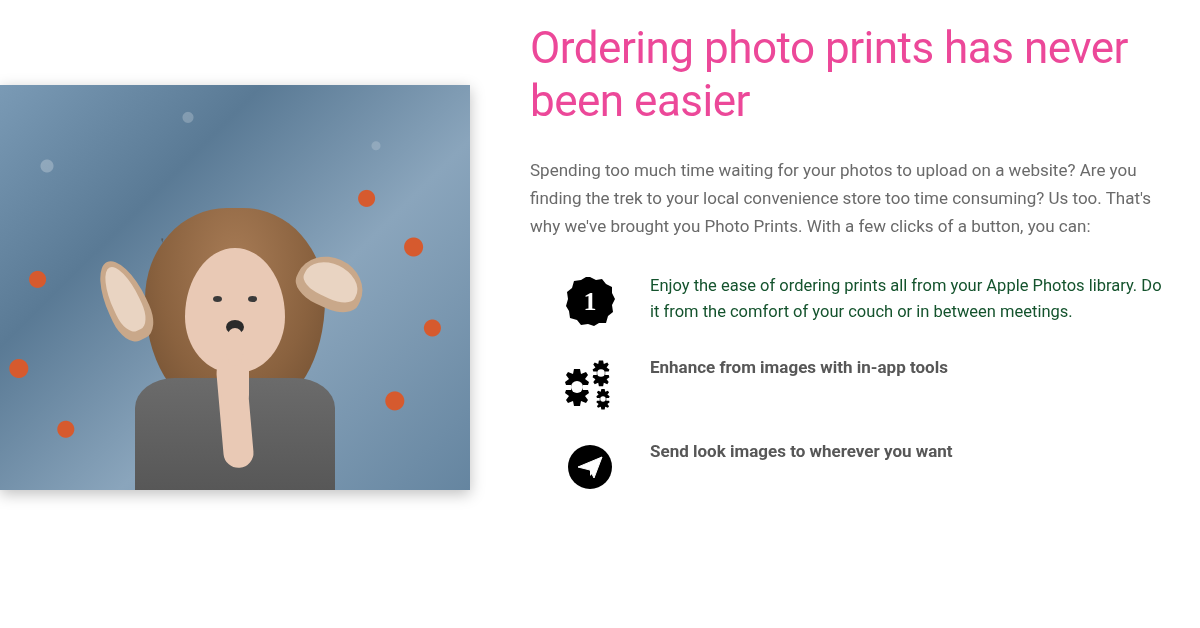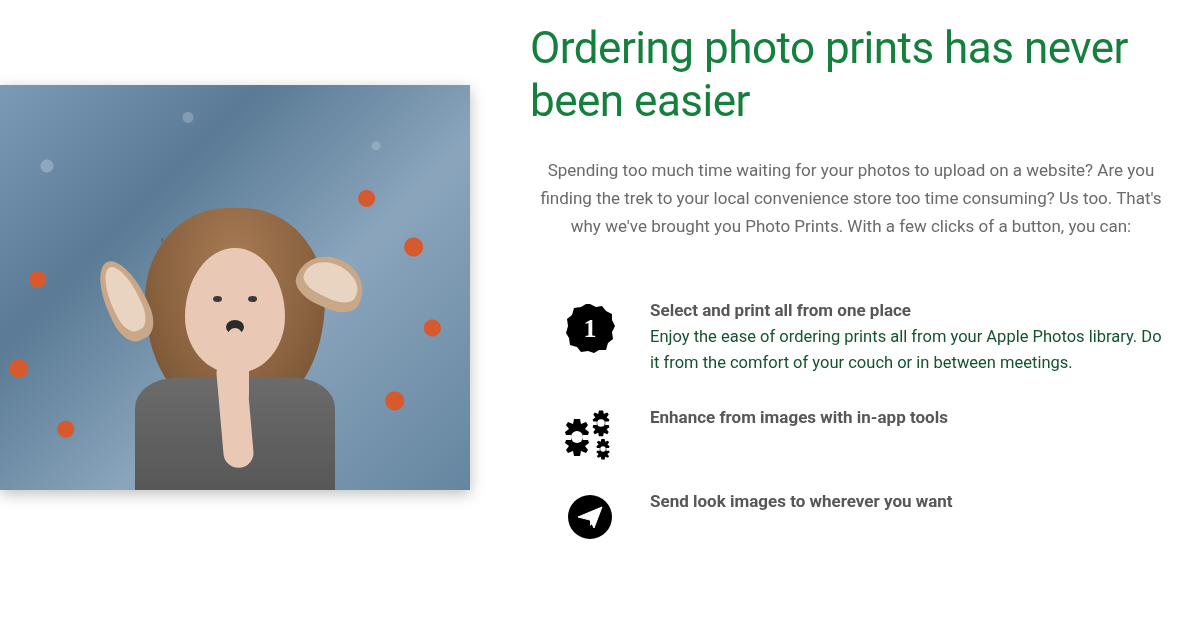--- a/index.html
+++ b/index.html
@@ -163,31 +163,30 @@
     border-radius: 40px 40px 20px 20px / 30px 30px 10px 10px;
   }
 
   .right {
     flex: 1;
     padding: 22px 28px 0 40px;
   }
   h1 {
     font-size: 44px;
     font-weight: 400;
-    color: #15803d;
+    color: #ec4899;
     line-height: 1.2;
     margin-bottom: 28px;
     letter-spacing: -0.5px;
   }
   .intro {
     font-size: 17px;
     color: #6a6a6a;
     line-height: 1.65;
-    margin-bottom: 60px;
-    text-align: center;
+    margin-bottom: 33px;
   }
   .feature {
     display: flex;
     align-items: flex-start;
     margin-bottom: 30px;
     padding-left: 30px;
   }
   .icon-col {
     width: 60px;
     flex-shrink: 0;
@@ -251,21 +250,20 @@
     <div class="feature">
       <div class="icon-col">
         <span>
           <svg width="52" height="52" viewBox="0 0 52 52">
             <path d="M26 2 L32 5 L38 4 L42 9 L48 12 L48 18 L51 24 L48 30 L49 37 L44 41 L42 48 L35 48 L30 51 L24 49 L17 50 L13 45 L6 43 L5 36 L2 31 L4 24 L3 17 L8 13 L10 6 L17 5 L22 2 Z" fill="#000"></path>
             <text x="26" y="35" text-anchor="middle" font-family="Georgia, serif" font-size="26" font-weight="bold" fill="#fff">1</text>
           </svg>
         </span>
       </div>
       <div class="text-col">
-        <div class="feat-title">Select and print all from one place</div>
         <div class="feat-desc">Enjoy the ease of ordering prints all from your Apple Photos library. Do it from the comfort of your couch or in between meetings.</div>
       </div>
     </div>
 
     <div class="feature">
       <div class="icon-col">
         <span>
           <svg width="58" height="52" viewBox="0 0 58 52">
             <g transform="translate(16,28)">
               <path d="M0 -18 L3 -18 L4 -13 L9 -15 L11 -12 L8 -8 L12 -5 L11 -2 L6 -2 L6 3 L11 3 L12 6 L8 9 L11 13 L9 16 L4 14 L3 19 L0 19 L-3 19 L-4 14 L-9 16 L-11 13 L-8 9 L-12 6 L-11 3 L-6 3 L-6 -2 L-11 -2 L-12 -5 L-8 -8 L-11 -12 L-9 -15 L-4 -13 L-3 -18 Z" fill="#000"></path>

